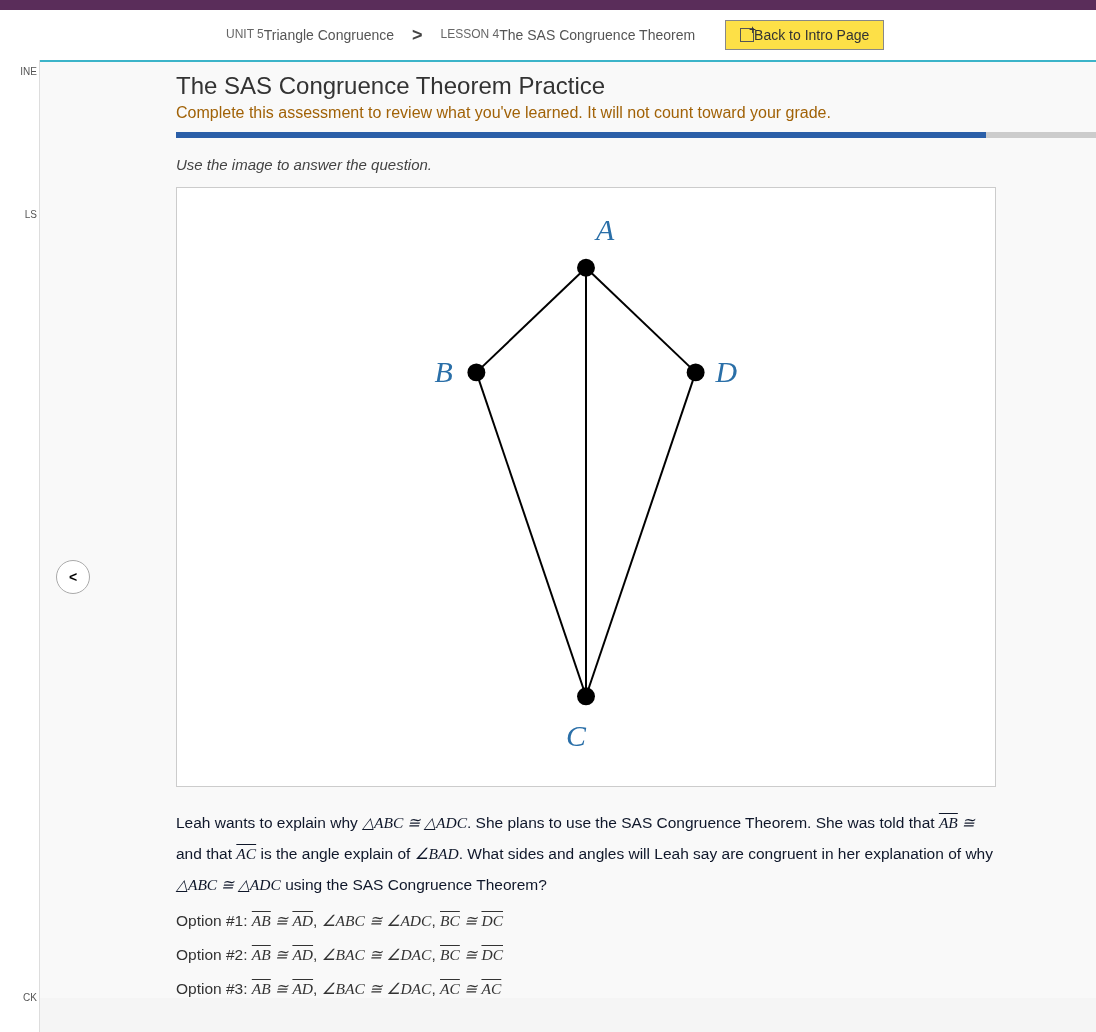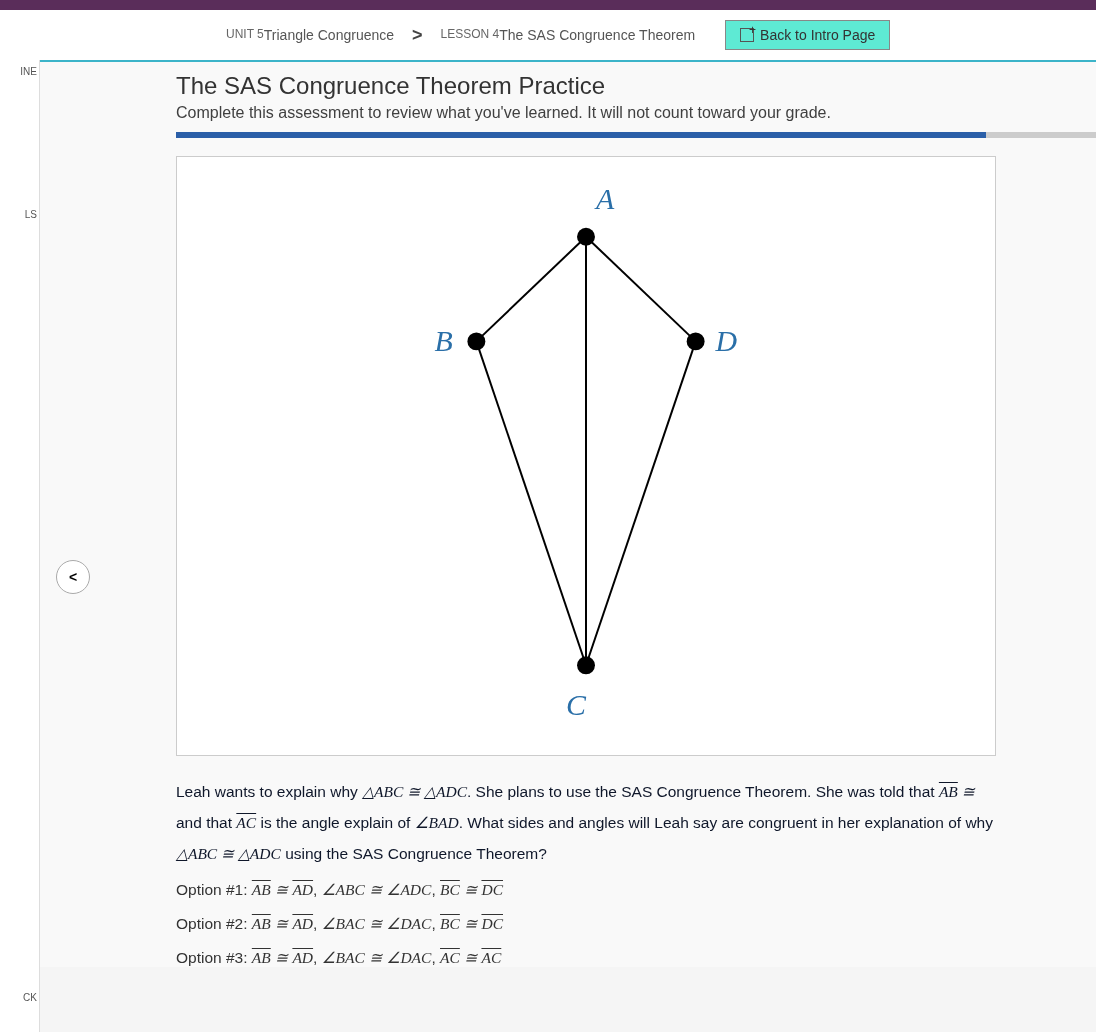--- a/index.html
+++ b/index.html
@@ -38,26 +38,25 @@
     .chevron {
       font-size: 18px;
       font-weight: bold;
       color: #444;
       margin: 0 18px;
     }
     .back-btn {
       margin-left: 30px;
       border: 1px solid #888;
       padding: 6px 14px;
-      background: #5eead4;
+      background: #fde047;
       font-size: 14px;
       cursor: pointer;
       display: flex;
       align-items: center;
-      gap: 6px;
       color: #333;
     }
     .back-icon {
       display: inline-block;
       border: 1px solid #555;
       width: 14px;
       height: 14px;
       position: relative;
     }
     .back-icon::after {
@@ -89,21 +88,21 @@
       padding: 10px 0 0 136px;
       background: #f9f9f9;
     }
     .page-title {
       font-size: 24px;
       font-weight: normal;
       color: #333;
     }
     .page-subtitle {
       font-size: 16px;
-      color: #404040;
+      color: #a16207;
       margin-top: 4px;
       margin-bottom: 10px;
     }
     .progress {
       height: 6px;
       background: #ccc;
       position: relative;
       margin-bottom: 18px;
       margin-right: 0;
     }
@@ -206,20 +205,21 @@
 <button class="nav-circle">
   <span>&lt;</span>
 </button>
 
 <div class="main">
   <h1 class="page-title">The SAS Congruence Theorem Practice</h1>
   <div class="page-subtitle">Complete this assessment to review what you've learned. It will not count toward your grade.</div>
   <div class="progress">
     <div class="progress-fill"></div>
   </div>
+  <div class="instruction">Use the image to answer the question.</div>
 
   <div class="diagram-box">
     <svg class="diagram-svg" viewBox="0 0 820 600">
       <line x1="410" y1="80" x2="300" y2="185" stroke="#000" stroke-width="2"></line>
       <line x1="410" y1="80" x2="520" y2="185" stroke="#000" stroke-width="2"></line>
       <line x1="300" y1="185" x2="410" y2="510" stroke="#000" stroke-width="2"></line>
       <line x1="520" y1="185" x2="410" y2="510" stroke="#000" stroke-width="2"></line>
       <line x1="410" y1="80" x2="410" y2="510" stroke="#000" stroke-width="2"></line>
       <circle cx="410" cy="80" r="9" fill="#000"></circle>
       <circle cx="300" cy="185" r="9" fill="#000"></circle>

